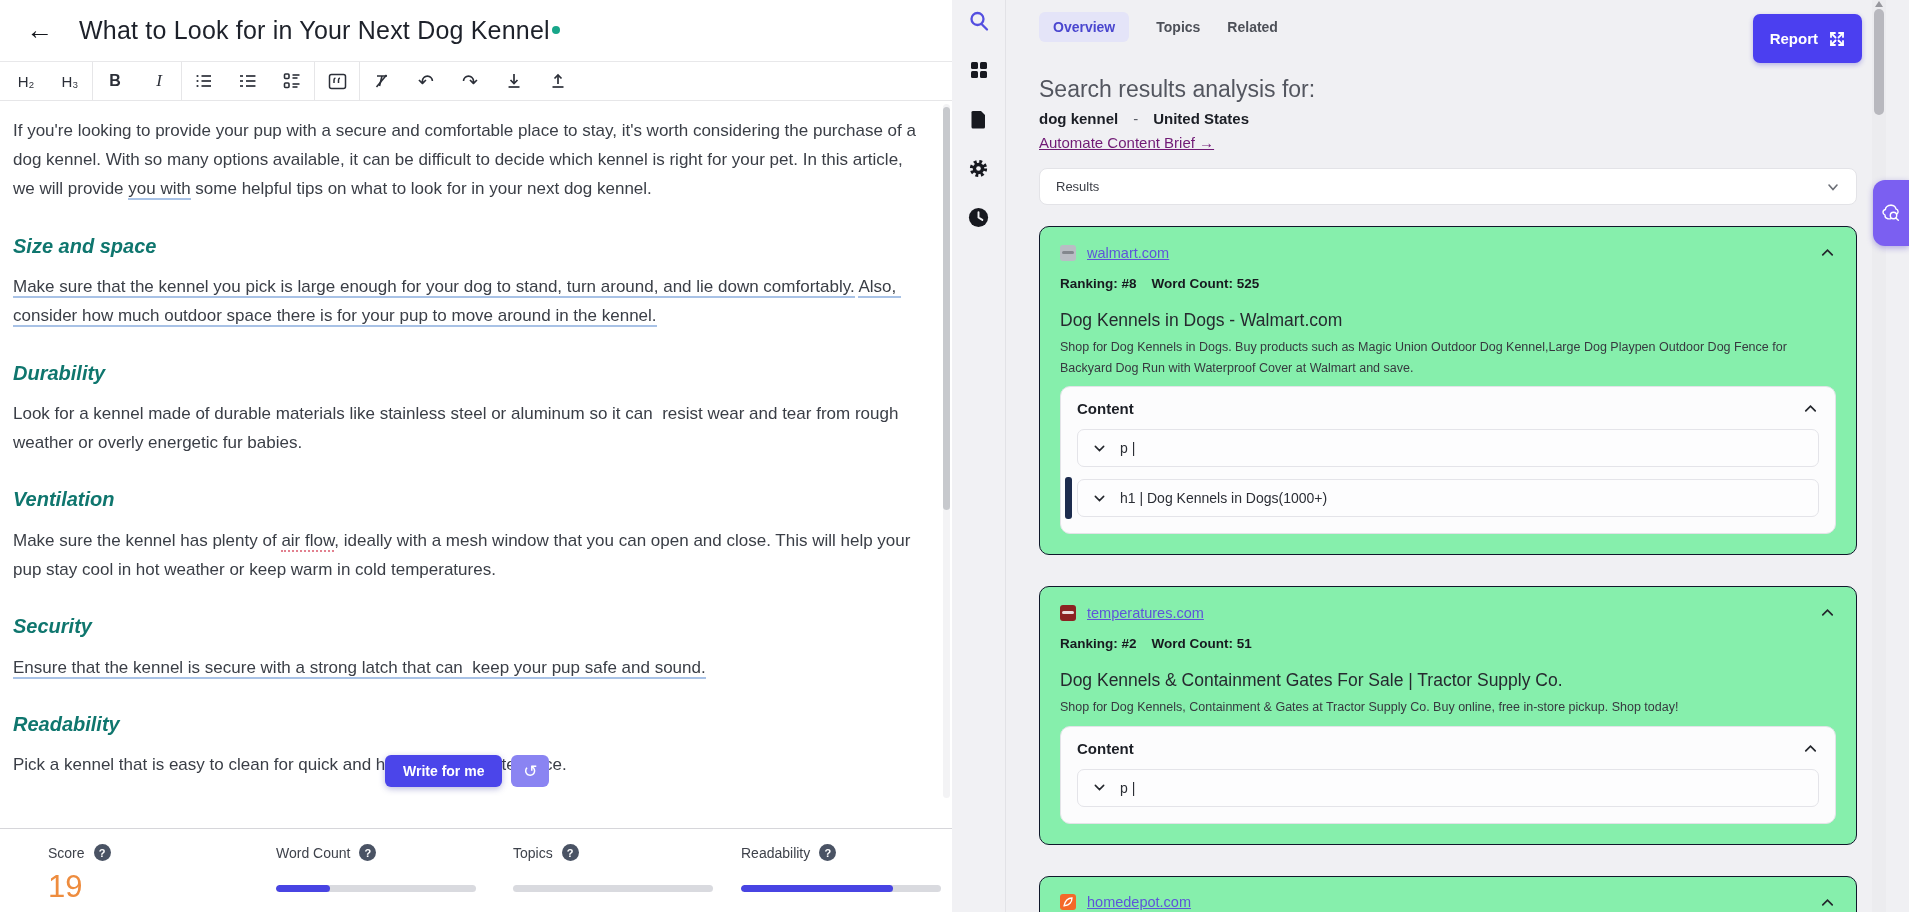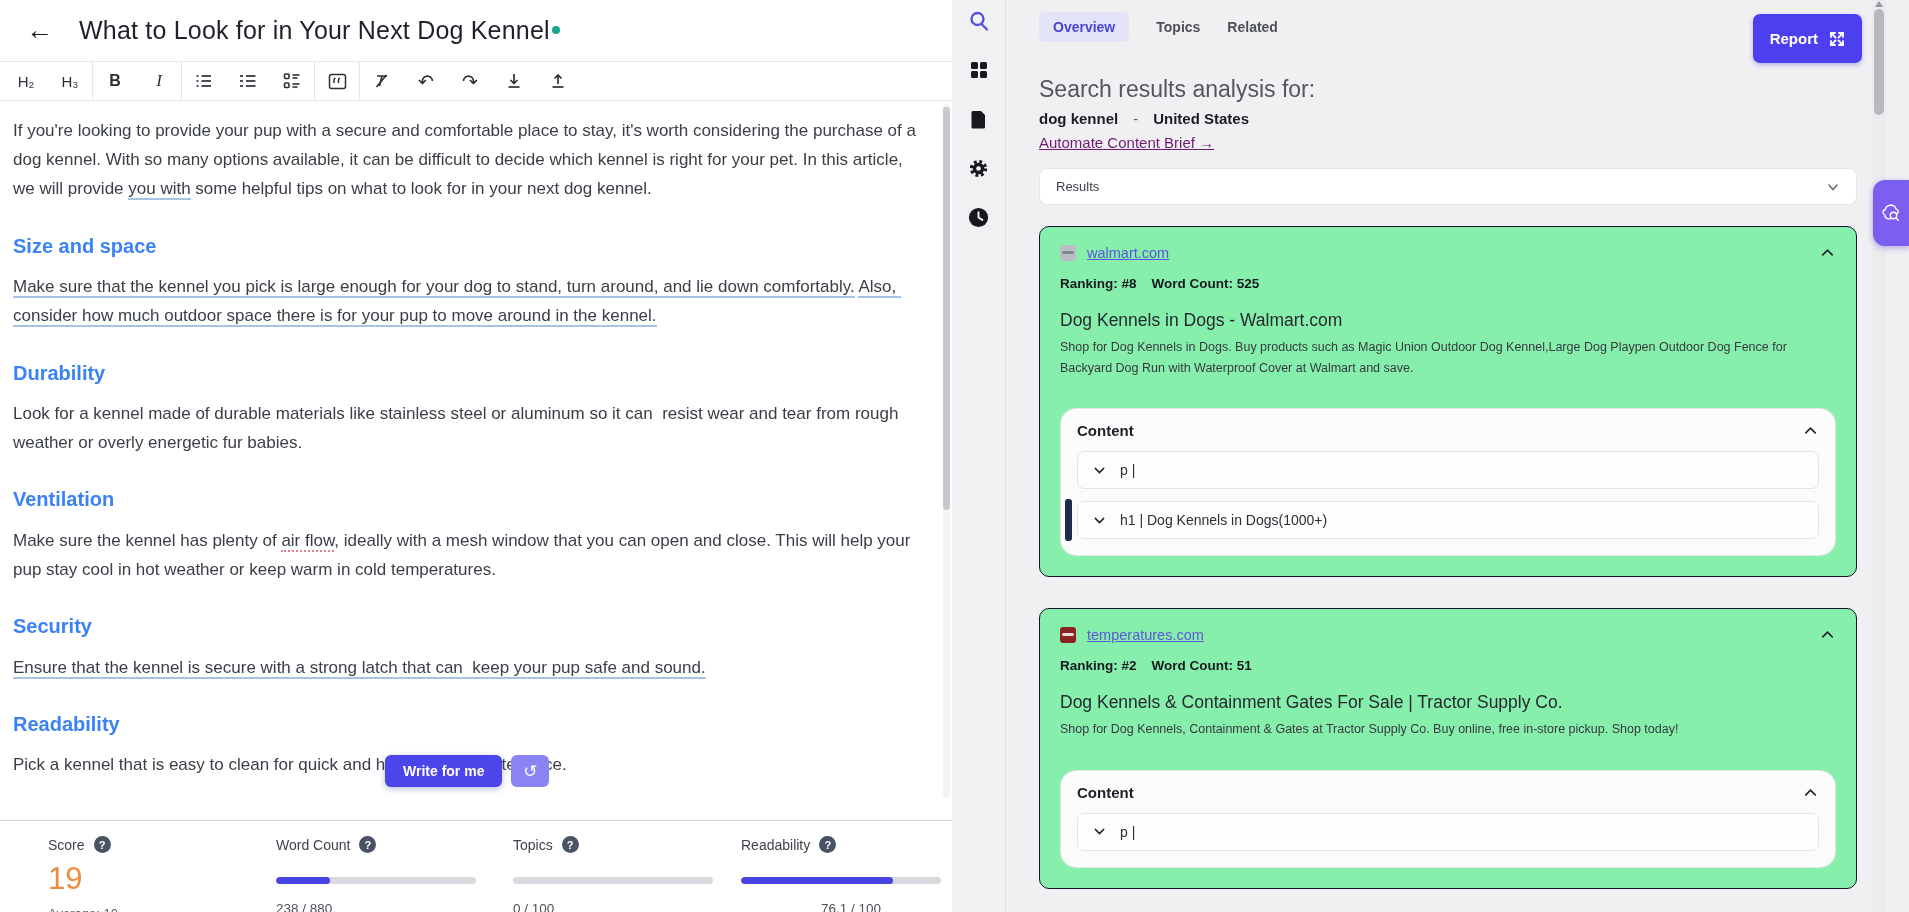--- a/index.html
+++ b/index.html
@@ -19,35 +19,35 @@
   .tb-btn svg { stroke:#2b2f38; }
   .tb-sub { font-size:15px; }
   .tb-bold { font-weight:700; font-size:16px; }
   .tb-italic { font-style:italic; font-family:"Liberation Serif","DejaVu Serif",serif; font-size:17px; }
   .tb-sep { width:1px; height:38px; background:#e6e6e8; }
   .tb-glyph { font-size:19px; }
 
   .ed-body { position:absolute; top:102px; left:0; right:10px; bottom:112px; padding:14px 26px 0 13px;
              font-size:17px; color:#3a3e46; line-height:1.72; overflow:hidden; }
   .block-p { margin:0 0 17px; white-space:pre-wrap; }
-  .block-h2 { font-size:20px; color:#3b82f6; font-weight:700; margin:25px 0 9px; }
+  .block-h2 { font-size:20px; color:#0f766e; font-weight:700; margin:25px 0 9px;font-style:italic; }
   .block-h2:first-child { margin-top:4px; }
   .u-blue { border-bottom:2px solid #a8c2e6; cursor:pointer; }
   .u-red  { border-bottom:2px dotted #e2808f; cursor:pointer; }
 
   .ai-float { position:absolute; left:385px; top:755px; display:flex; gap:9px; align-items:stretch; }
   .write-btn { background:#4b45ea; color:#fff; font-size:14px; font-weight:700; padding:8px 18px;
                border-radius:6px; border:none; cursor:pointer; box-shadow:0 2px 6px rgba(60,60,160,.35); }
   .undo-chip { background:#8a84f2; color:#fff; width:38px; border-radius:6px; display:flex; align-items:center;
                justify-content:center; font-size:17px; cursor:pointer; }
 
   .ed-scrollbar { position:absolute; right:2px; top:104px; bottom:114px; width:7px; background:#f3f3f5; border-radius:4px; }
   .ed-thumb { position:absolute; top:3px; left:0; width:7px; height:58%; background:#c7c9cd; border-radius:4px; }
 
-  .ed-metrics { position:absolute; left:0; right:0; bottom:12px; height:80px; background:#fff; border-top:1px solid #d6d6da; }
+  .ed-metrics { position:absolute; left:0; right:0; bottom:4px; height:80px; background:#fff; border-top:1px solid #d6d6da; }
   .m-col { position:absolute; top:15px; width:220px; }
   .m-col-0 { left:48px; } .m-col-1 { left:276px; } .m-col-2 { left:513px; } .m-col-3 { left:741px;text-align:center; }
   .m-label { font-size:14px; color:#3e424b; display:flex; align-items:center; gap:9px; }
   .q-icon { width:17px; height:17px; border-radius:50%; background:#4a5364; color:#fff; font-size:11px; font-weight:700;
             display:flex; align-items:center; justify-content:center; cursor:pointer; }
   .m-score { font-size:31px; color:#ee8c3e; margin-top:8px; }
   .m-avg { font-size:13px; color:#5a5e66; margin-top:9px; }
   .m-bar { width:200px; height:7px; background:#d9dadf; border-radius:4px; margin-top:24px; overflow:hidden; }
   .m-fill { height:100%; background:#4844e3; border-radius:4px; }
   .m-sub { font-size:13.5px; color:#4c5058; margin-top:17px; }
@@ -80,21 +80,21 @@
   .favicon { width:16px; height:16px; border-radius:3px; position:relative; flex:0 0 16px; }
   .fav-walmart { background:#b9bdc4; } .fav-walmart::after { content:""; position:absolute; left:2px; right:2px; top:6px; height:3px; background:#83878e; border-radius:2px; }
   .fav-tractor { background:#8c2222; } .fav-tractor::after { content:""; position:absolute; left:2px; right:2px; top:6px; height:3px; background:#e9dede; border-radius:2px; }
   .fav-homedepot { background:#f4692a; }
   .fav-homedepot svg { position:absolute; left:2px; top:2px; }
   .domain { font-size:14.5px; color:#5e55d8; text-decoration:underline; cursor:pointer; }
   .collapse { margin-left:auto; cursor:pointer; display:flex; }
   .rank-row { margin-top:15px; font-size:13.5px; font-weight:700; color:#17191f; display:flex; gap:15px; }
   .serp-title { margin-top:19px; font-size:17.5px; color:#26292f; font-weight:400; }
   .serp-desc { margin-top:6px; font-size:12.5px; color:#37393f; line-height:1.65; }
-  .content-box { margin-top:30px; border:1px solid #e3e3e8; background:#fcfcfd; border-radius:16px; padding:13px 16px 16px; }
+  .content-box { margin-top:8px; border:1px solid #e3e3e8; background:#fcfcfd; border-radius:10px; padding:13px 16px 16px; }
   .content-head { display:flex; justify-content:space-between; align-items:center; font-size:15px; font-weight:700; color:#1c1f26; }
   .crow { position:relative; border:1px solid #e4e4e9; background:#fdfdfe; border-radius:7px; height:38px; display:flex;
           align-items:center; padding:0 14px; gap:13px; font-size:14px; color:#2b2e35; margin-top:12px; cursor:pointer; }
   .crow .marker { position:absolute; left:-13px; top:-3px; bottom:-3px; width:7px; background:#1c2b4d; border-radius:3px; }
 
   .panel-scrollbar { position:absolute; right:23px; top:0; bottom:0; width:14px; background:#ececef; }
   .panel-thumb { position:absolute; top:9px; left:2px; width:10px; height:106px; background:#b8b8be; border-radius:5px; cursor:pointer; }
   .panel-sb-arrow { position:absolute; top:1px; left:3px; width:0; height:0; border-left:4px solid transparent;
                     border-right:4px solid transparent; border-bottom:6px solid #97979d; }
 

